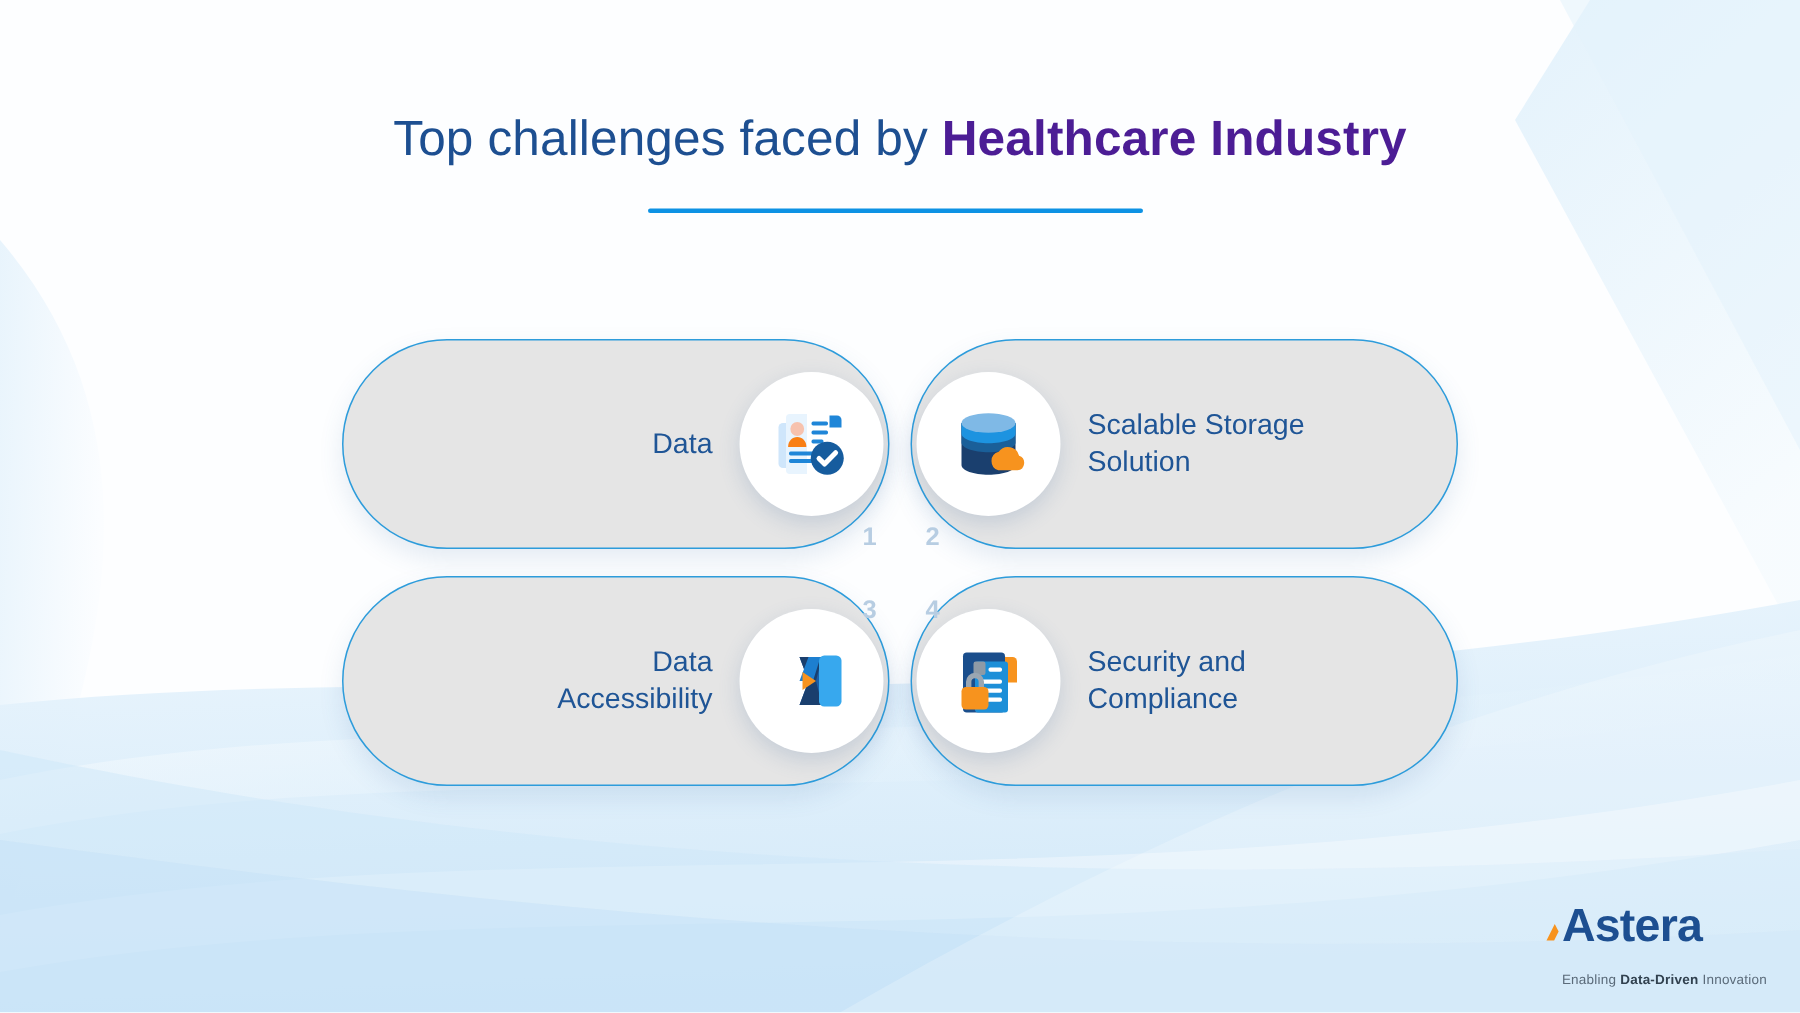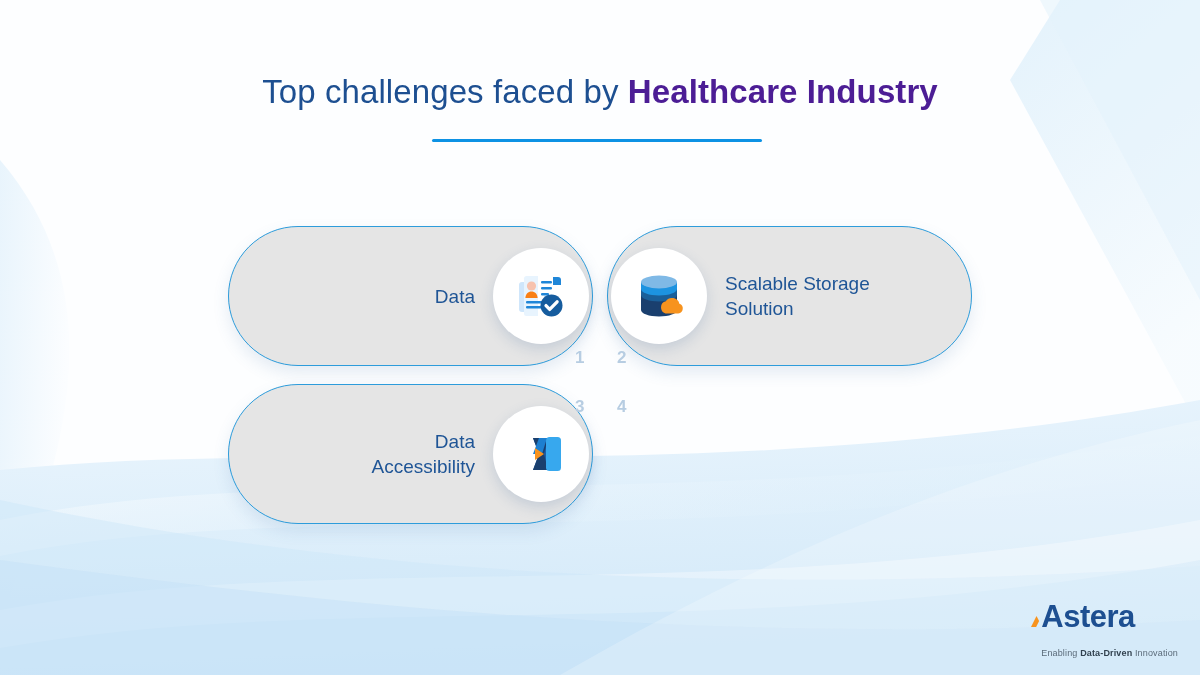--- a/index.html
+++ b/index.html
@@ -246,20 +246,42 @@
           <path d="M20 12 h15 l-4 16 l4 16 h-15 l6 -16 z" fill="#1a3f6e"></path>
           <path d="M20 12 h15 v12 l-8 4 l8 4 v-12 z" fill="#1a6fbf" opacity="0"></path>
           <path d="M20 12 h14 l-5 16 h-9 l6 -16 z" fill="#1d7fd0"></path>
           <rect x="33" y="11" width="15" height="34" rx="3.5" fill="#37a8ee"></rect>
           <path d="M8 28 h14 v-6 l9 6 l-9 6 v-6 z" fill="#f7931e"></path>
         </svg>
       </span>
     </div>
   </div>
 
+  <div class="card c4 text-left">
+    <div class="icon-bubble">
+      <span>
+        <svg width="56" height="56" viewBox="0 0 56 56">
+          <path d="M36 12 h8 a3 3 0 0 1 3 3 v14 h-11 z" fill="#f7931e"></path>
+          <rect x="11" y="9" width="28" height="40" rx="2.5" fill="#1a4e8c"></rect>
+          <rect x="19" y="15" width="22" height="34" rx="2" fill="#1d8fd8"></rect>
+          <rect x="18" y="15" width="8" height="9" rx="1.5" fill="#8e9aa6"></rect>
+          <rect x="28" y="19" width="9" height="2.8" rx="1.2" fill="#ffffff"></rect>
+          <rect x="22" y="27" width="15" height="2.8" rx="1.2" fill="#ffffff"></rect>
+          <rect x="22" y="33" width="15" height="2.8" rx="1.2" fill="#ffffff"></rect>
+          <rect x="22" y="39" width="15" height="2.8" rx="1.2" fill="#ffffff"></rect>
+          <path d="M13 33 v-4.5 a6 6 0 0 1 12 0 V33 h-3.6 v-4.5 a2.4 2.4 0 0 0 -4.8 0 V33 z" fill="#9aa6b2"></path>
+          <rect x="10" y="32" width="18" height="15" rx="3" fill="#f7931e"></rect>
+        </svg>
+      </span>
+    </div>
+    <div class="card-label">
+      <div>Security and</div>
+      <div>Compliance</div>
+    </div>
+  </div>
 </div>
 
 <div class="num n1">1</div>
 <div class="num n2">2</div>
 <div class="num n3">3</div>
 <div class="num n4">4</div>
 
 <div class="logo">
   <svg class="logo-mark" width="140" height="36" viewBox="0 0 140 36">
     <text x="70" y="27" text-anchor="middle" font-family="'Liberation Sans', sans-serif" font-size="31" font-weight="700" fill="#1d4f91" letter-spacing="-0.5">Astera</text>

